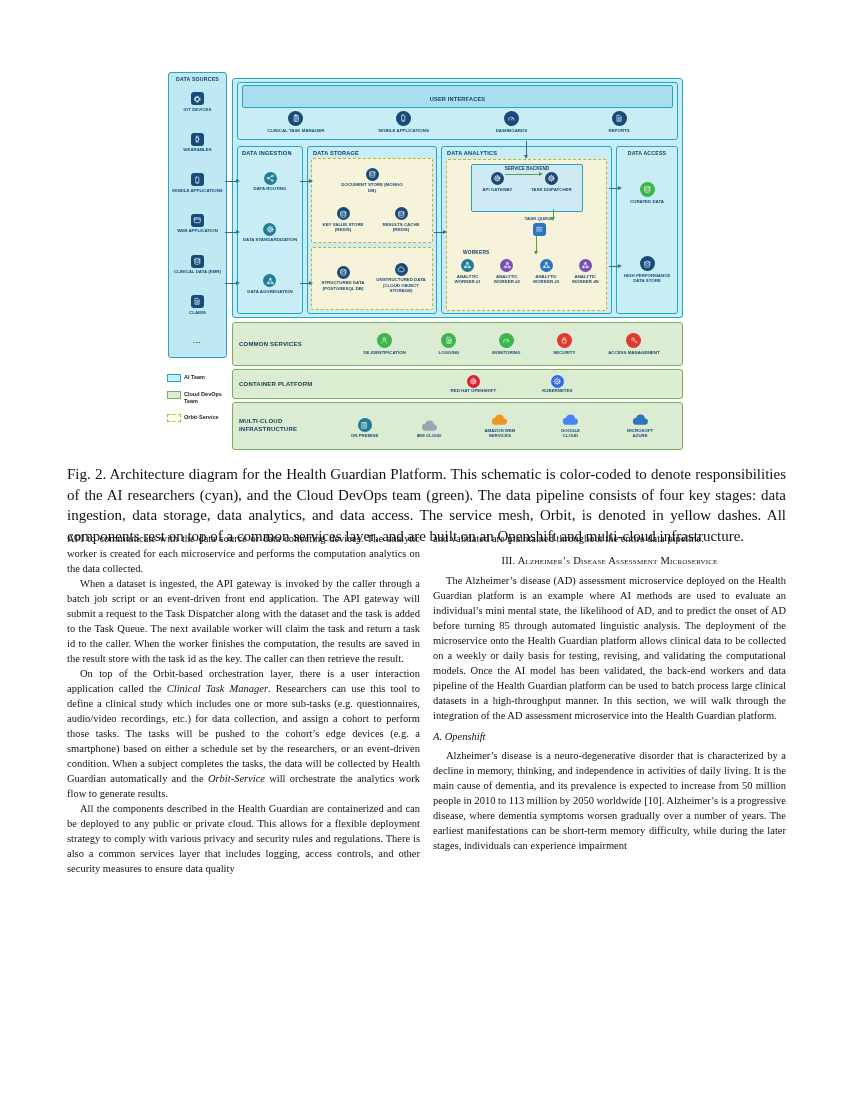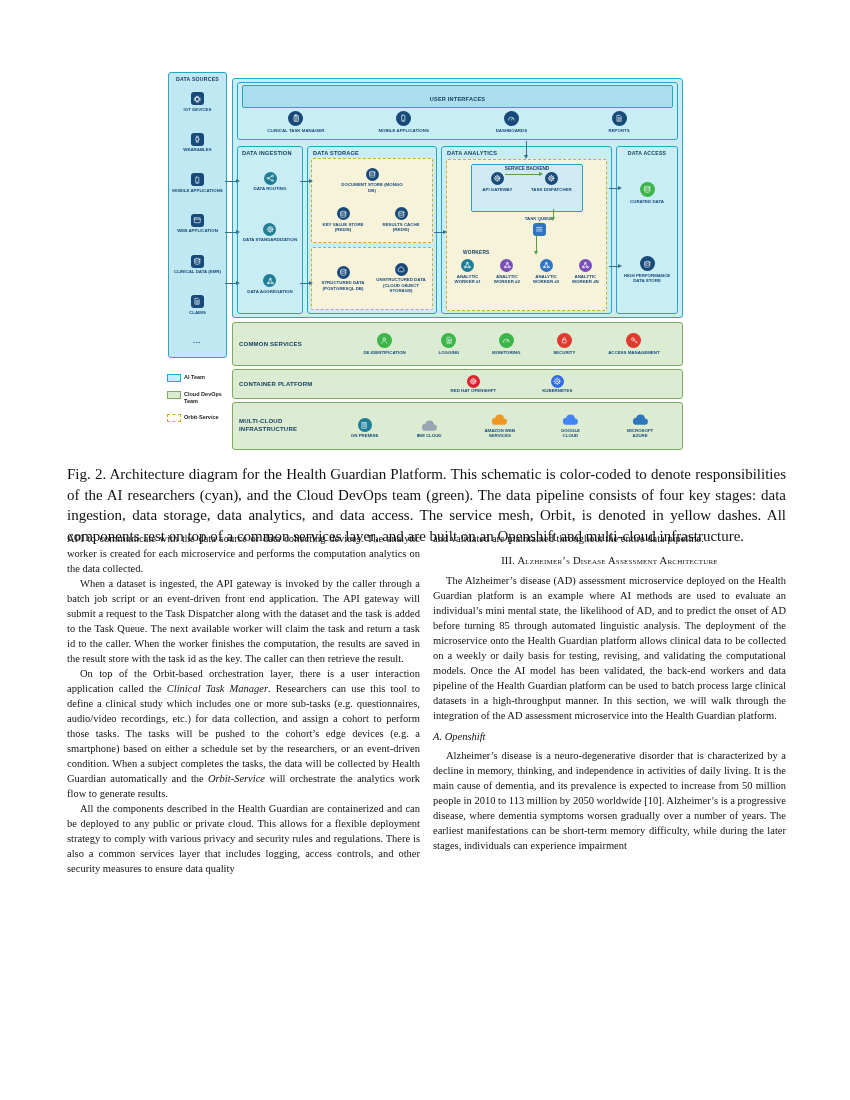--- a/index.html
+++ b/index.html
@@ -563,20 +563,20 @@
 
   <div class="cols">
     <div class="col">
       <p class="noindent">API to communicate with the data source or data collecting devices. The analytic worker is created for each microservice and performs the computation analytics on the data collected.</p>
       <p>When a dataset is ingested, the API gateway is invoked by the caller through a batch job script or an event-driven front end application. The API gateway will submit a request to the Task Dispatcher along with the dataset and the task is added to the Task Queue. The next available worker will claim the task and return a task id to the caller. When the worker finishes the computation, the results are saved in the result store with the task id as the key. The caller can then retrieve the result.</p>
       <p><span>On top of the Orbit-based orchestration layer, there is a user interaction application called the </span><i>Clinical Task Manager</i><span>. Researchers can use this tool to define a clinical study which includes one or more sub-tasks (e.g. questionnaires, audio/video recordings, etc.) for data collection, and assign a cohort to perform those tasks. The tasks will be pushed to the cohort’s edge devices (e.g. a smartphone) based on either a schedule set by the researchers, or an event-driven condition. When a subject completes the tasks, the data will be collected by Health Guardian automatically and the </span><i>Orbit-Service</i><span> will orchestrate the analytics work flow to generate results.</span></p>
       <p>All the components described in the Health Guardian are containerized and can be deployed to any public or private cloud. This allows for a flexible deployment strategy to comply with various privacy and security rules and regulations. There is also a common services layer that includes logging, access controls, and other security measures to ensure data quality</p>
     </div>
     <div class="col">
       <p class="noindent">and validated are maintained throughout the entire data pipeline.</p>
-      <h3 class="sec">III. Alzheimer’s Disease Assessment Architecture</h3>
+      <h3 class="sec">III. Alzheimer’s Disease Assessment Microservice</h3>
       <p>The Alzheimer’s disease (AD) assessment microservice deployed on the Health Guardian platform is an example where AI methods are used to evaluate an individual’s mini mental state, the likelihood of AD, and to predict the onset of AD before turning 85 through automated linguistic analysis. The deployment of the microservice onto the Health Guardian platform allows clinical data to be collected on a weekly or daily basis for testing, revising, and validating the computational models. Once the AI model has been validated, the back-end workers and data pipeline of the Health Guardian platform can be used to batch process large clinical datasets in a high-throughput manner. In this section, we will walk through the integration of the AD assessment microservice into the Health Guardian platform.</p>
       <h4 class="subsec">A. Openshift</h4>
       <p>Alzheimer’s disease is a neuro-degenerative disorder that is characterized by a decline in memory, thinking, and independence in activities of daily living. It is the main cause of dementia, and its prevalence is expected to increase from 50 million people in 2010 to 113 million by 2050 worldwide [10]. Alzheimer’s is a progressive disease, where dementia symptoms worsen gradually over a number of years. The earliest manifestations can be short-term memory difficulty, while during the later stages, individuals can experience impairment</p>
     </div>
   </div>
 
 </div>
 
 </body></html>

